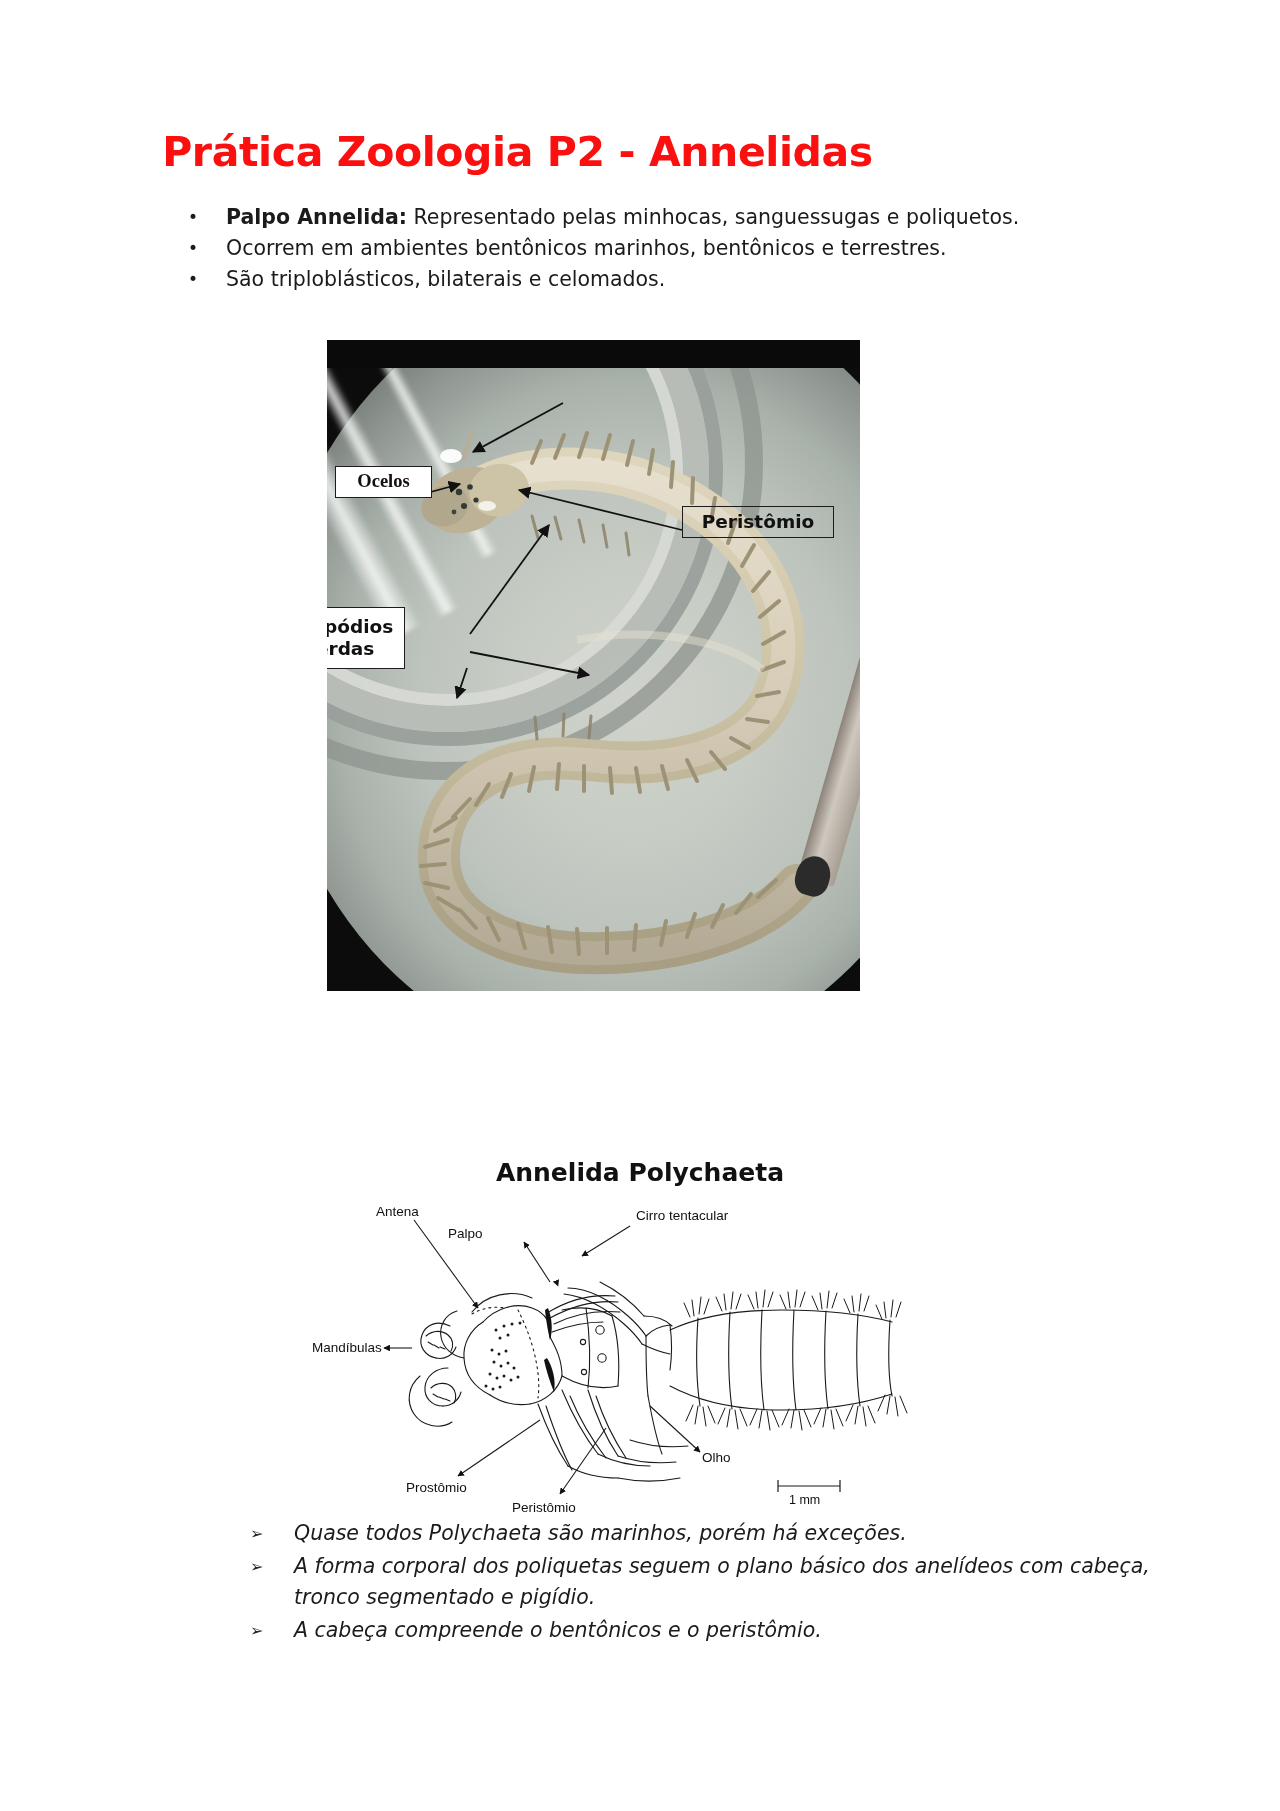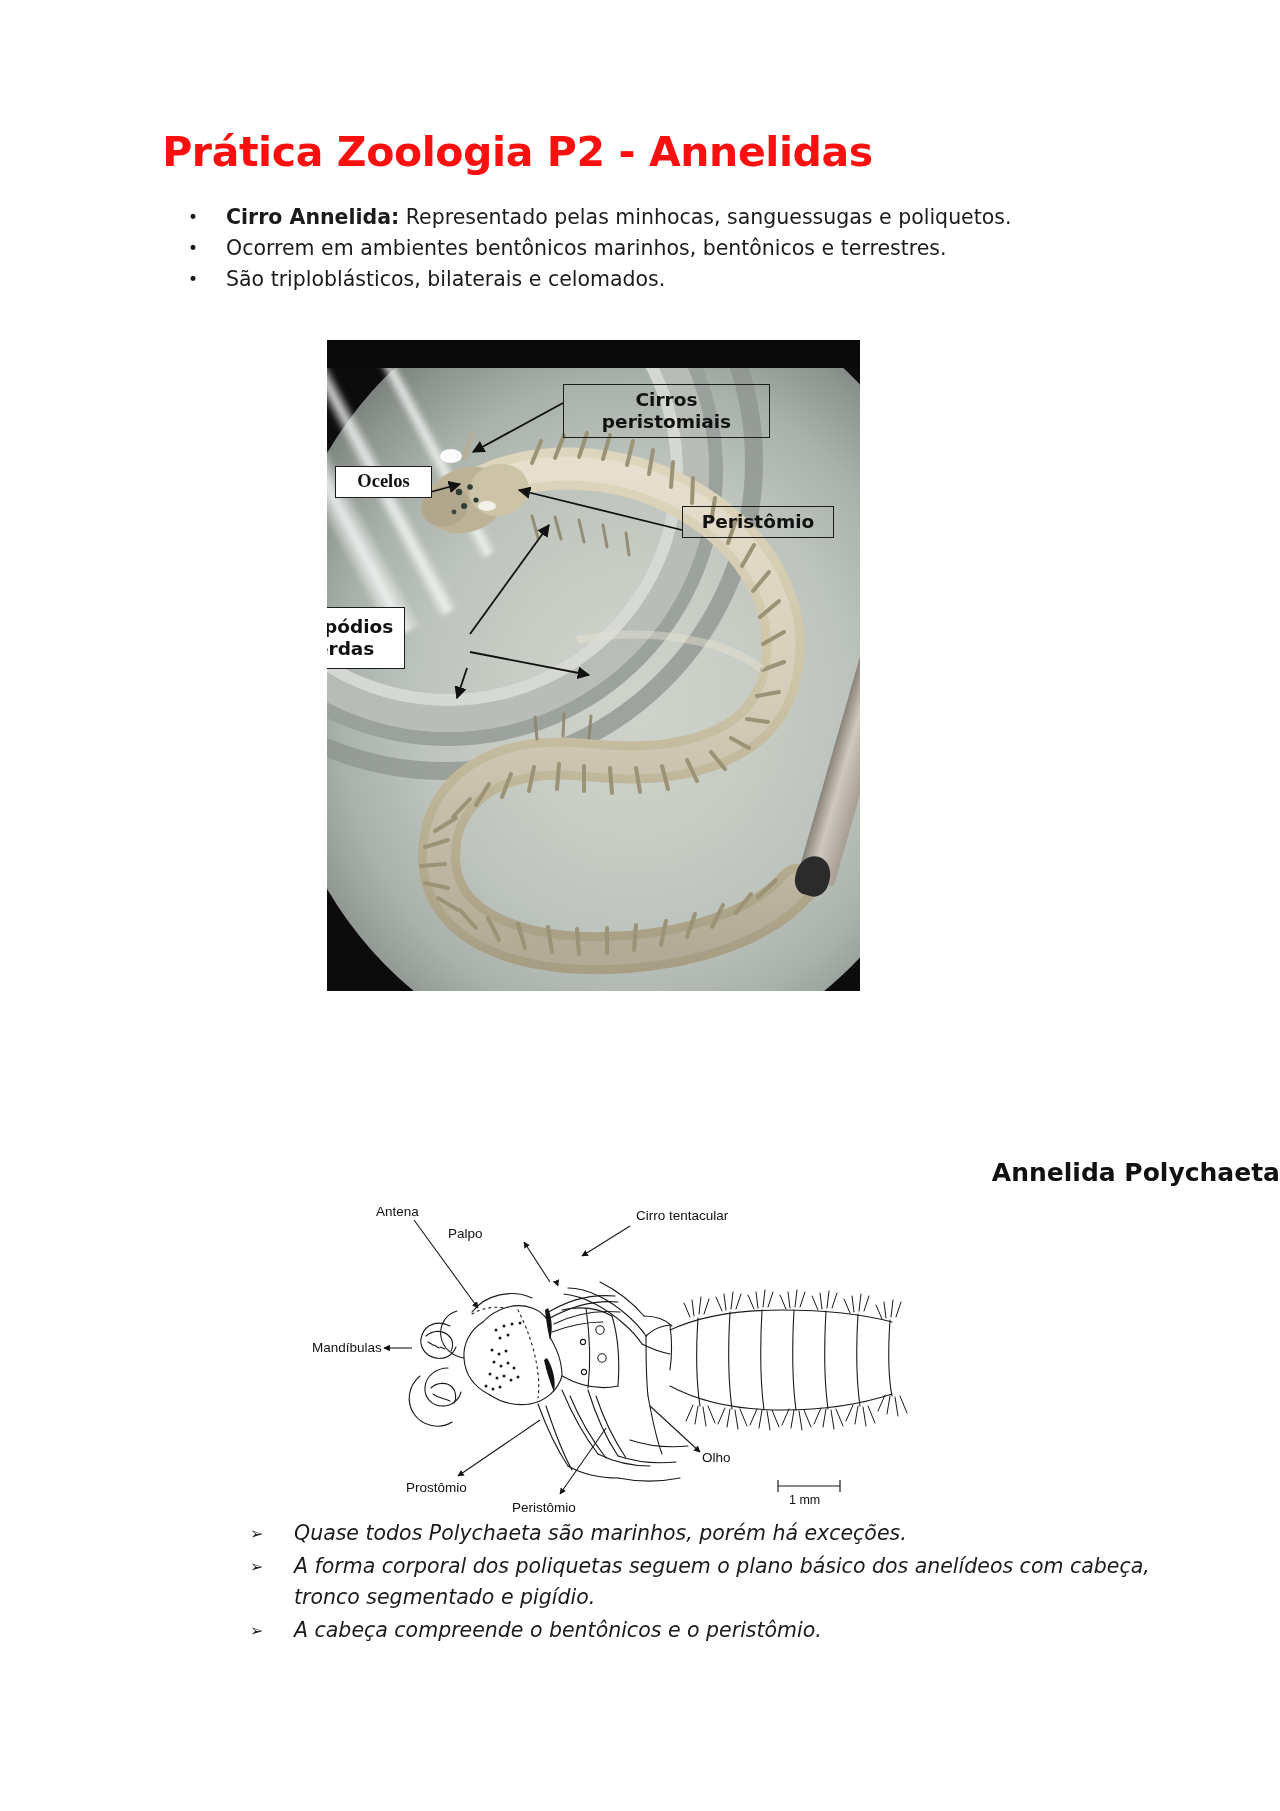--- a/index.html
+++ b/index.html
@@ -160,21 +160,21 @@
     height: 651px;
     pointer-events: none;
   }
 
   
   .fig-caption {
     position: absolute;
     left: 0;
     top: 1158px;
     width: 1280px;
-    text-align: right;
+    text-align: center;
     font-size: 25px;
     font-weight: bold;
     color: #111;
     font-family: "DejaVu Sans", sans-serif;
   }
 
   
   .drawing {
     position: absolute;
     left: 300px;
@@ -222,21 +222,21 @@
 </head>
 <body>
 
 <div class="page">
 
   <div class="title">Prática Zoologia P2 - Annelidas</div>
 
   <div class="top-list">
     <div class="bullet-row">
       <span class="bullet-dot">•</span>
-      <span class="bullet-text"><b>Cirro Annelida:</b><span> Representado pelas minhocas, sanguessugas e poliquetos.</span></span>
+      <span class="bullet-text"><b>Palpo Annelida:</b><span> Representado pelas minhocas, sanguessugas e poliquetos.</span></span>
     </div>
     <div class="bullet-row">
       <span class="bullet-dot">•</span>
       <span class="bullet-text">Ocorrem em ambientes bentônicos marinhos, bentônicos e terrestres.</span>
     </div>
     <div class="bullet-row">
       <span class="bullet-dot">•</span>
       <span class="bullet-text">São triploblásticos, bilaterais e celomados.</span>
     </div>
   </div>
@@ -364,21 +364,20 @@
 
       <line x1="100" y1="153" x2="133" y2="144" stroke="#111" stroke-width="1.8" marker-end="url(#ah)"></line>
 
       <line x1="355" y1="190" x2="192" y2="150" stroke="#111" stroke-width="1.8" marker-end="url(#ah)"></line>
 
       <line x1="143" y1="294" x2="222" y2="185" stroke="#111" stroke-width="1.8" marker-end="url(#ah)"></line>
       <line x1="143" y1="312" x2="262" y2="335" stroke="#111" stroke-width="1.8" marker-end="url(#ah)"></line>
       <line x1="140" y1="328" x2="130" y2="358" stroke="#111" stroke-width="1.8" marker-end="url(#ah)"></line>
     </svg>
 
-    <div class="ph-label" style="left:236px; top:44px; width:207px;">Cirros peristomiais</div>
 
     <div class="ph-label opaque" style="left:8px; top:126px; width:97px;font-family:Liberation Serif, serif;">Ocelos</div>
 
     <div class="ph-label" style="left:355px; top:166px; width:152px;">Peristômio</div>
 
     <div class="ph-label opaque" style="left:-62px; top:267px; width:140px; padding-top:8px; padding-bottom:8px;">
       <div>Parapódios</div>
       <div>/Cerdas</div>
     </div>
   </div>

